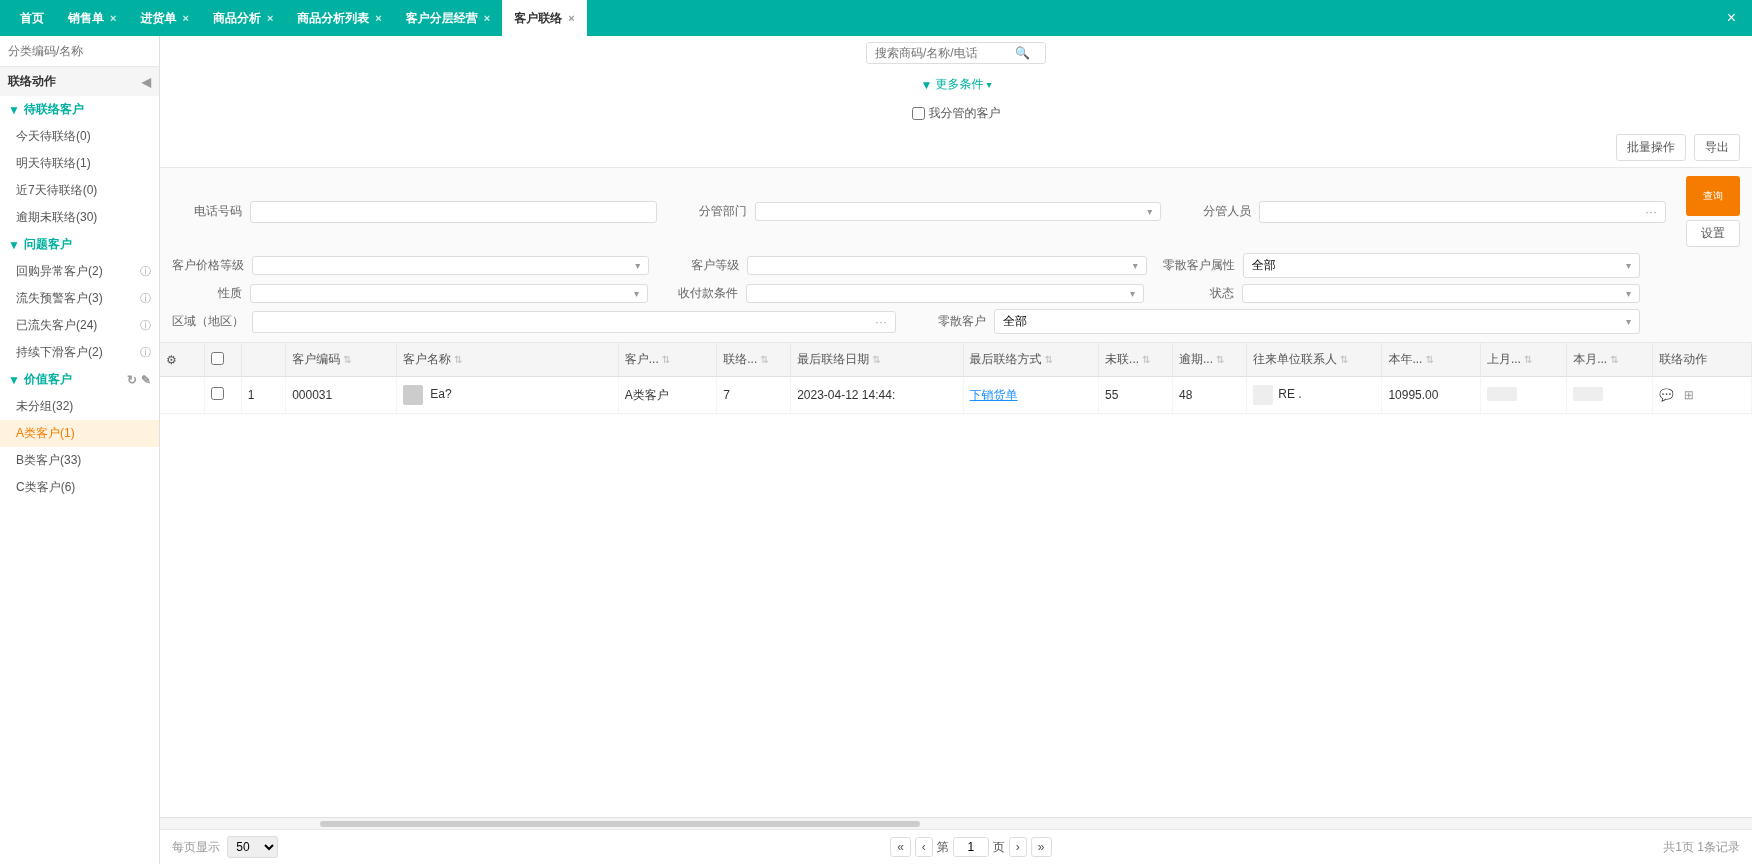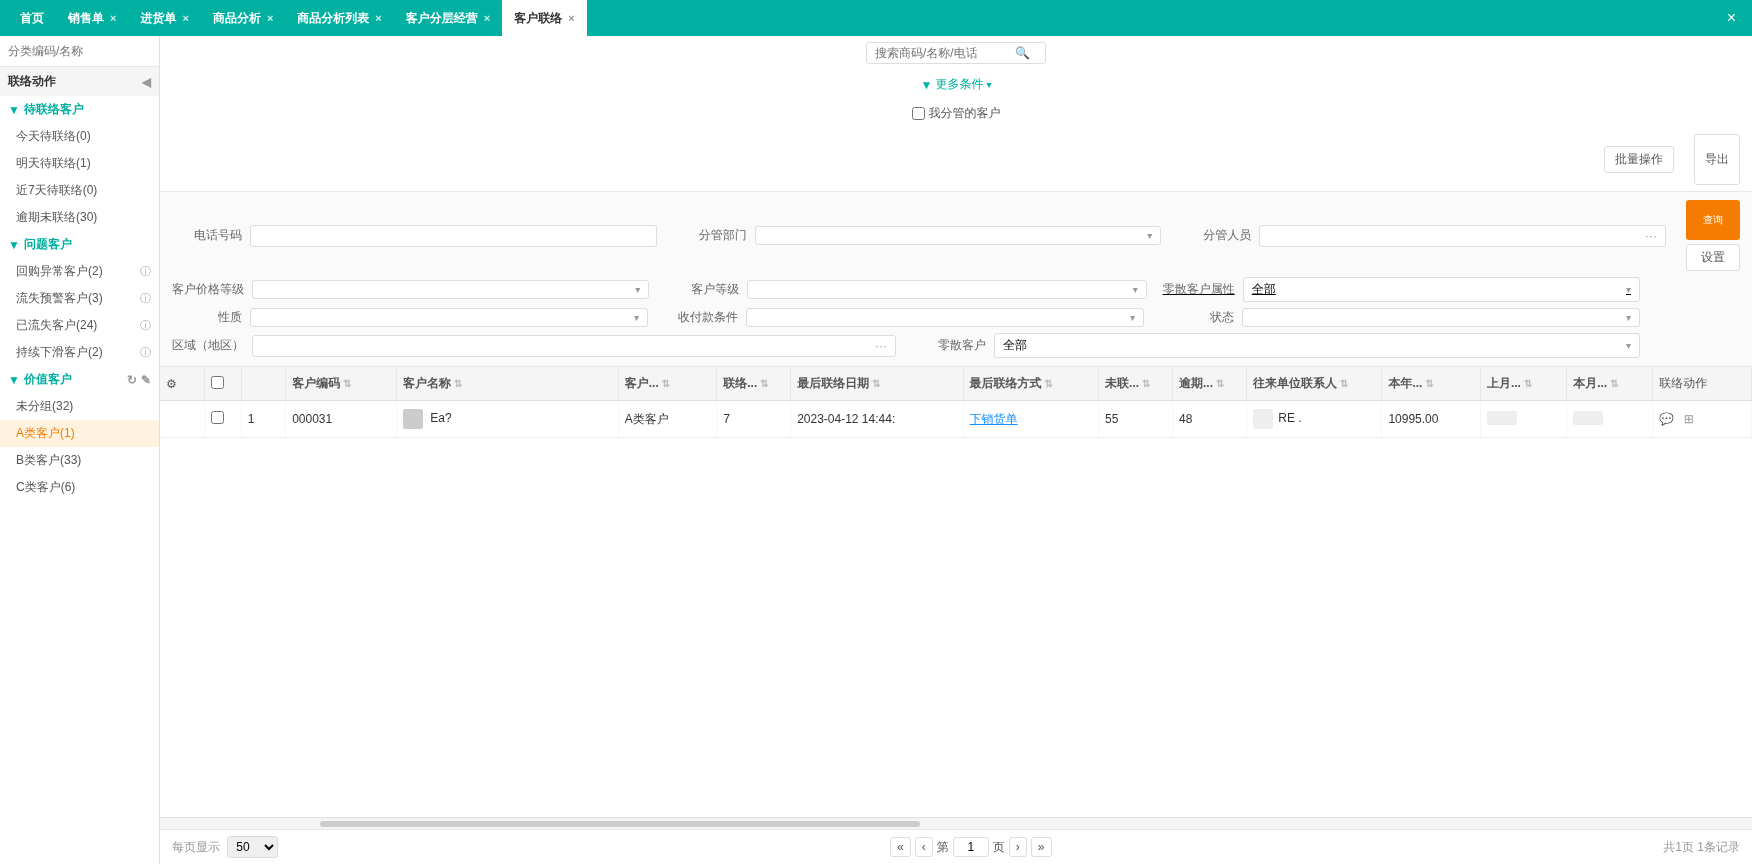--- a/index.html
+++ b/index.html
@@ -142,34 +142,34 @@
     .filter-checkbox {
       display: flex;
       align-items: center;
       gap: 4px;
       color: #555;
     }
     .filter-actions {
       margin-left: auto;
       display: flex;
       align-items: center;
-      gap: 20px;
+      gap: 8px;
     }
     .btn-batch {
       border: 1px solid #ddd;
       background: white;
       padding: 4px 10px;
       border-radius: 3px;
       cursor: pointer;
       color: #555;
     }
     .btn-export {
       border: 1px solid #ddd;
       background: white;
-      padding: 16px 10px;
+      padding: 4px 10px;
       border-radius: 3px;
       cursor: pointer;
       color: #555;
     }
 
     
     .adv-filter {
       background: #fafafa;
       border-bottom: 1px solid #e8e8e8;
       padding: 8px 12px;
@@ -269,21 +269,21 @@
       white-space: nowrap;
       position: relative;
     }
     td {
       padding: 8px 6px;
       border-bottom: 1px solid #f0f0f0;
       border-right: 1px solid #f5f5f5;
       white-space: nowrap;
       color: #333;
     }
-    .col-sort { display: flex; align-items: center; gap: 3px; font-weight: bold; }
+    .col-sort { display: flex; align-items: center; gap: 3px; }
     .sort-icon { color: #bbb; font-size: 10px; }
     .link-text { color: #1890ff; cursor: pointer; text-decoration: underline; }
 
     
     .footer {
       display: flex;
       align-items: center;
       padding: 6px 12px;
       border-top: 1px solid #e8e8e8;
       background: white;
@@ -479,21 +479,21 @@
             <span class="chevron">▾</span>
           </div>
         </div>
         <div class="filter-cell" style="margin-left:20px;">
           <span class="filter-label">客户等级</span>
           <div class="filter-select">
             <span></span>
             <span class="chevron">▾</span>
           </div>
         </div>
-        <div class="filter-cell" style="margin-left:16px;text-decoration:underline;">
+        <div class="filter-cell" style="margin-left:16px;">
           <span class="filter-label">零散客户属性</span>
           <div class="filter-select">
             <span>全部</span>
             <span class="chevron">▾</span>
           </div>
         </div>
         <div style="width:80px; margin-left:20px;"></div>
       </div>
 
       <div class="filter-row">

